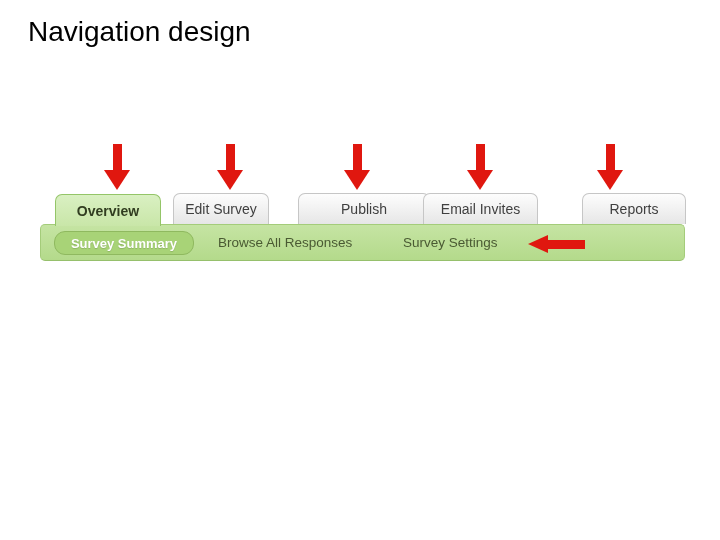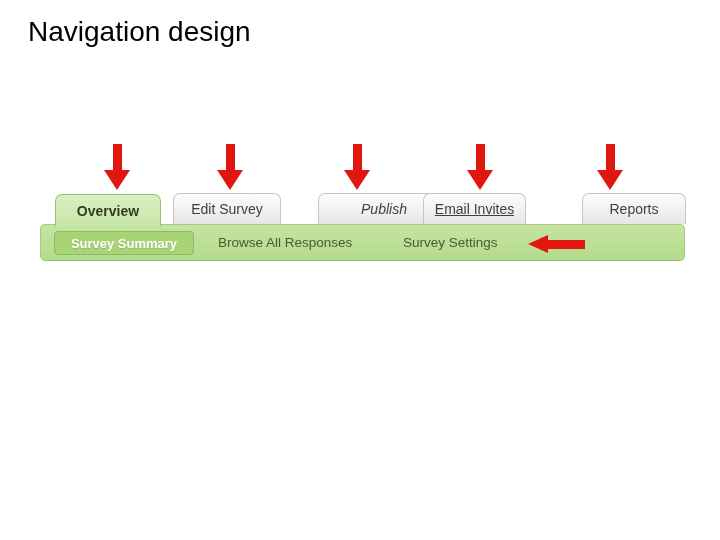--- a/index.html
+++ b/index.html
@@ -64,23 +64,23 @@
   .tab.active {
     top: 194px; height: 32px;
     background: linear-gradient(#d9f0c2, #c9e6a8);
     border: 1px solid #94c568;
     border-bottom: none;
     color: #313d20;
     font-weight: bold;
     z-index: 3;
   }
   .tab-overview     { left: 55px;  width: 106px; }
-  .tab-edit-survey  { left: 173px; width: 108px; }
-  .tab-publish      { left: 318px; width: 132px; font-style: italic; }
-  .tab-email-invites{ left: 423px; width: 103px; text-decoration: underline; }
+  .tab-edit-survey  { left: 173px; width: 96px; }
+  .tab-publish      { left: 298px; width: 132px; }
+  .tab-email-invites{ left: 423px; width: 115px; }
   .tab-reports      { left: 558px; width: 104px; margin-left: 24px; }
 
   
   .subnav {
     position: absolute;
     left: 40px; top: 224px;
     width: 645px; height: 37px;
     box-sizing: border-box;
     background: linear-gradient(#c5e4a3, #b4da8b);
     border: 1px solid #a4cc7a;
@@ -88,21 +88,21 @@
     border-radius: 5px;
     z-index: 2;
   }
   .summary-btn {
     position: absolute;
     left: 13px; top: 6px;
     width: 140px; height: 24px;
     box-sizing: border-box;
     background: #a8d377;
     border: 1px solid #8fb95f;
-    border-radius: 4px;
+    border-radius: 11px;
     color: #ffffff;
     font-size: 13px;
     font-weight: bold;
     text-shadow: 0 1px 1px rgba(0,0,0,0.15);
     display: flex; align-items: center; justify-content: center;
     cursor: pointer;
   }
   .subnav-link {
     position: absolute;
     top: 0; height: 35px;

